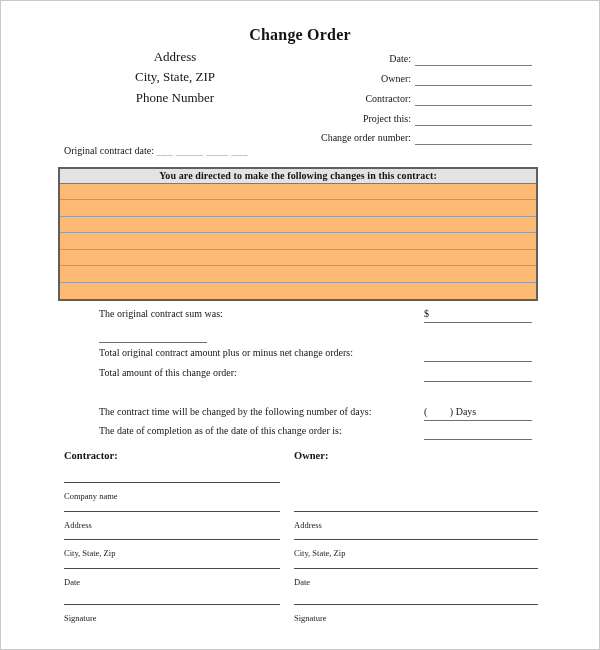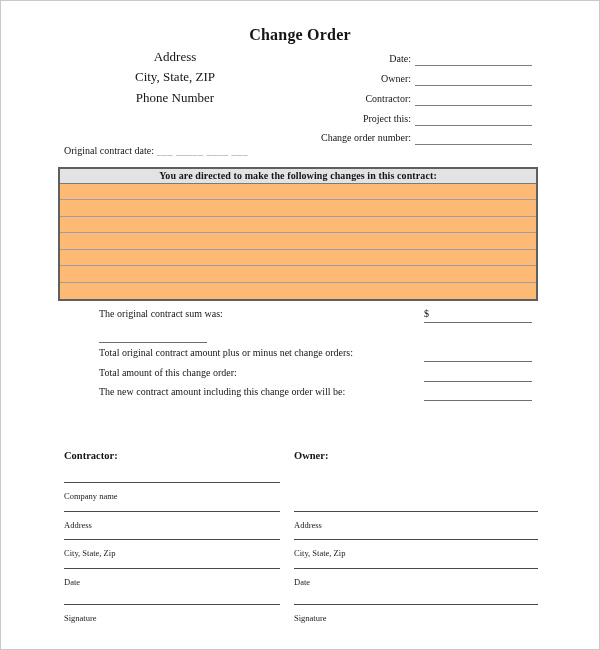--- a/index.html
+++ b/index.html
@@ -124,22 +124,26 @@
     <span class="amt-line"></span>
   </div>
   <div class="amt-row" style="top:363.5px">
     <span class="amt-label">Total amount of this change order:</span>
     <span class="amt-line"></span>
   </div>
   <div class="amt-row" style="top:344px">
     <span class="amt-label">Total original contract amount plus or minus net change orders:</span>
     <span class="amt-line"></span>
   </div>
-  <div class="amt-row" style="top:383px">
-    <span class="amt-label">The new contract amount including this change order will be:</span>
+  <div class="amt-row" style="top:402.5px">
+    <span class="amt-label">The contract time will be changed by the following number of days:</span>
+    <span class="amt-line">(         ) Days</span>
+  </div>
+  <div class="amt-row" style="top:422px">
+    <span class="amt-label">The date of completion as of the date of this change order is:</span>
     <span class="amt-line"></span>
   </div>
 
   <div class="sig-head colA">Contractor:</div>
   <div class="sig-head colB">Owner:</div>
 
   <div class="sig-field colA" style="top:481px">
     <span>Company name</span>
   </div>
   <div class="sig-field colA" style="top:510px">

